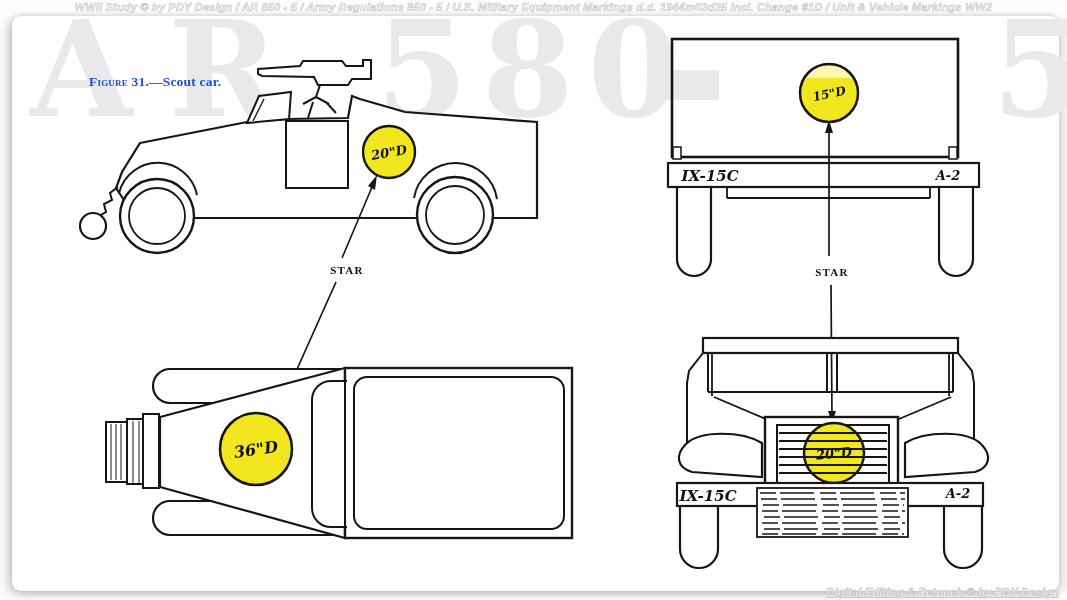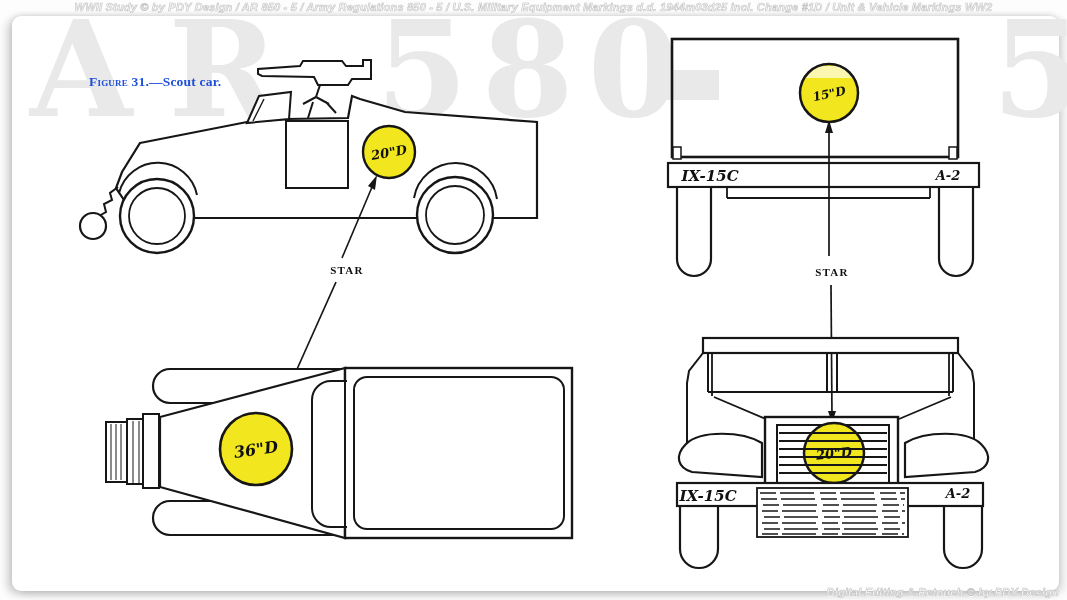--- a/index.html
+++ b/index.html
@@ -6,21 +6,21 @@
   .stage{position:relative;width:1067px;height:600px;overflow:hidden;
          font-family:"Liberation Serif", serif;background:#fdfdfd;}
   .page{position:absolute;left:12px;top:16px;width:1047px;height:575px;
         background:#fff;border-radius:9px;
         box-shadow:-5px 3px 8px rgba(0,0,0,.18), 5px 3px 8px rgba(0,0,0,.13), 0 -2px 5px rgba(0,0,0,.08);text-align:right;}
   
   .credit{position:absolute;font:bold italic 11px "Liberation Sans", sans-serif;
           color:#f7f7f7;-webkit-text-stroke:0.6px #c3c3c3;letter-spacing:.2px;
           text-shadow:0 1px 0 #ffffff;white-space:nowrap;z-index:20;}
   .credit-top{top:1px;left:0;width:1067px;text-align:center;}
-  .credit-bottom{right:8px;bottom:2px;}
+  .credit-bottom{right:8px;bottom:2px;text-decoration:underline;}
   
   .wm{position:absolute;left:0;top:0;width:100%;height:140px;z-index:1;
       font-family:"DejaVu Serif", serif;font-weight:bold;color:#e9e9e9;}
   .wm span{position:absolute;line-height:1;}
   .wm-a{left:18px;top:-12px;font-size:132px;letter-spacing:36px;}
   .wm-b{left:364px;top:-12px;font-size:132px;letter-spacing:14px;}
   .wm-dash{left:655px;top:54px;width:52px;height:30px;background:#e9e9e9;
            overflow:hidden;color:transparent;font-size:8px;}
   .wm-c{left:980px;top:-12px;font-size:132px;}
   

